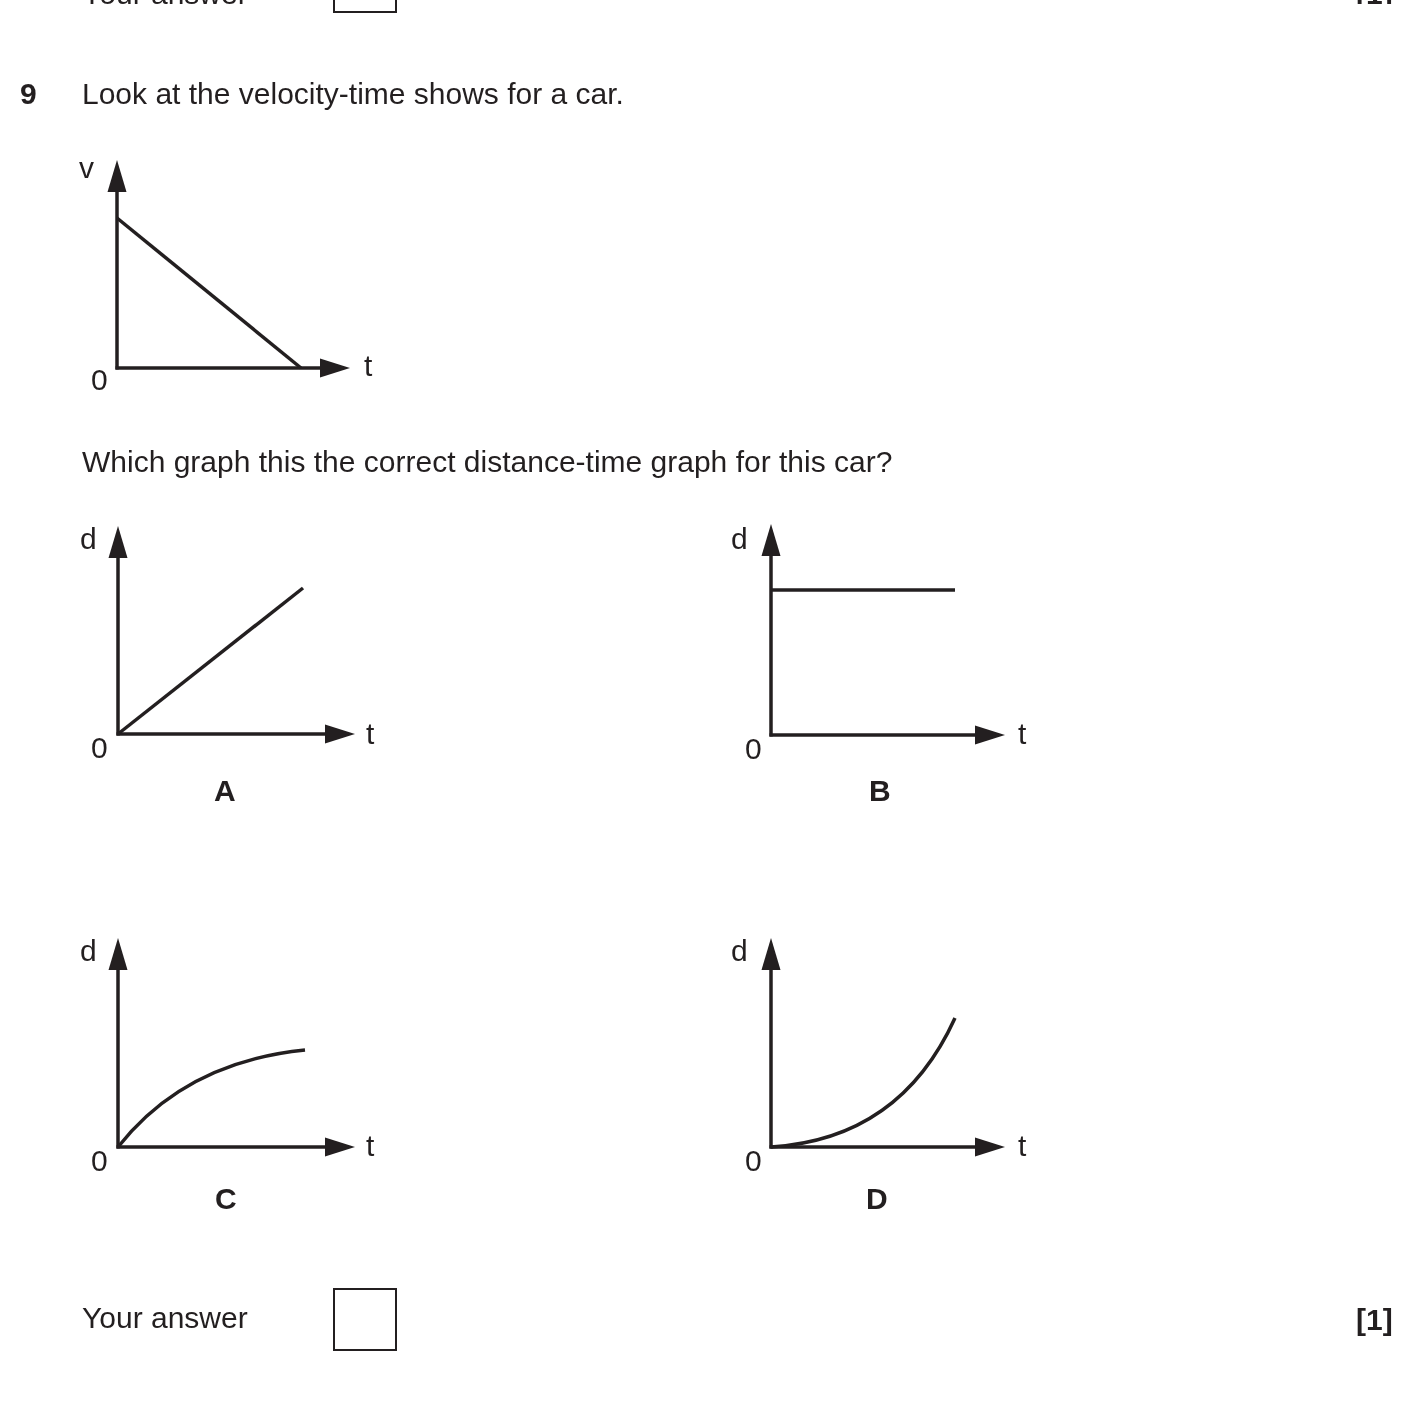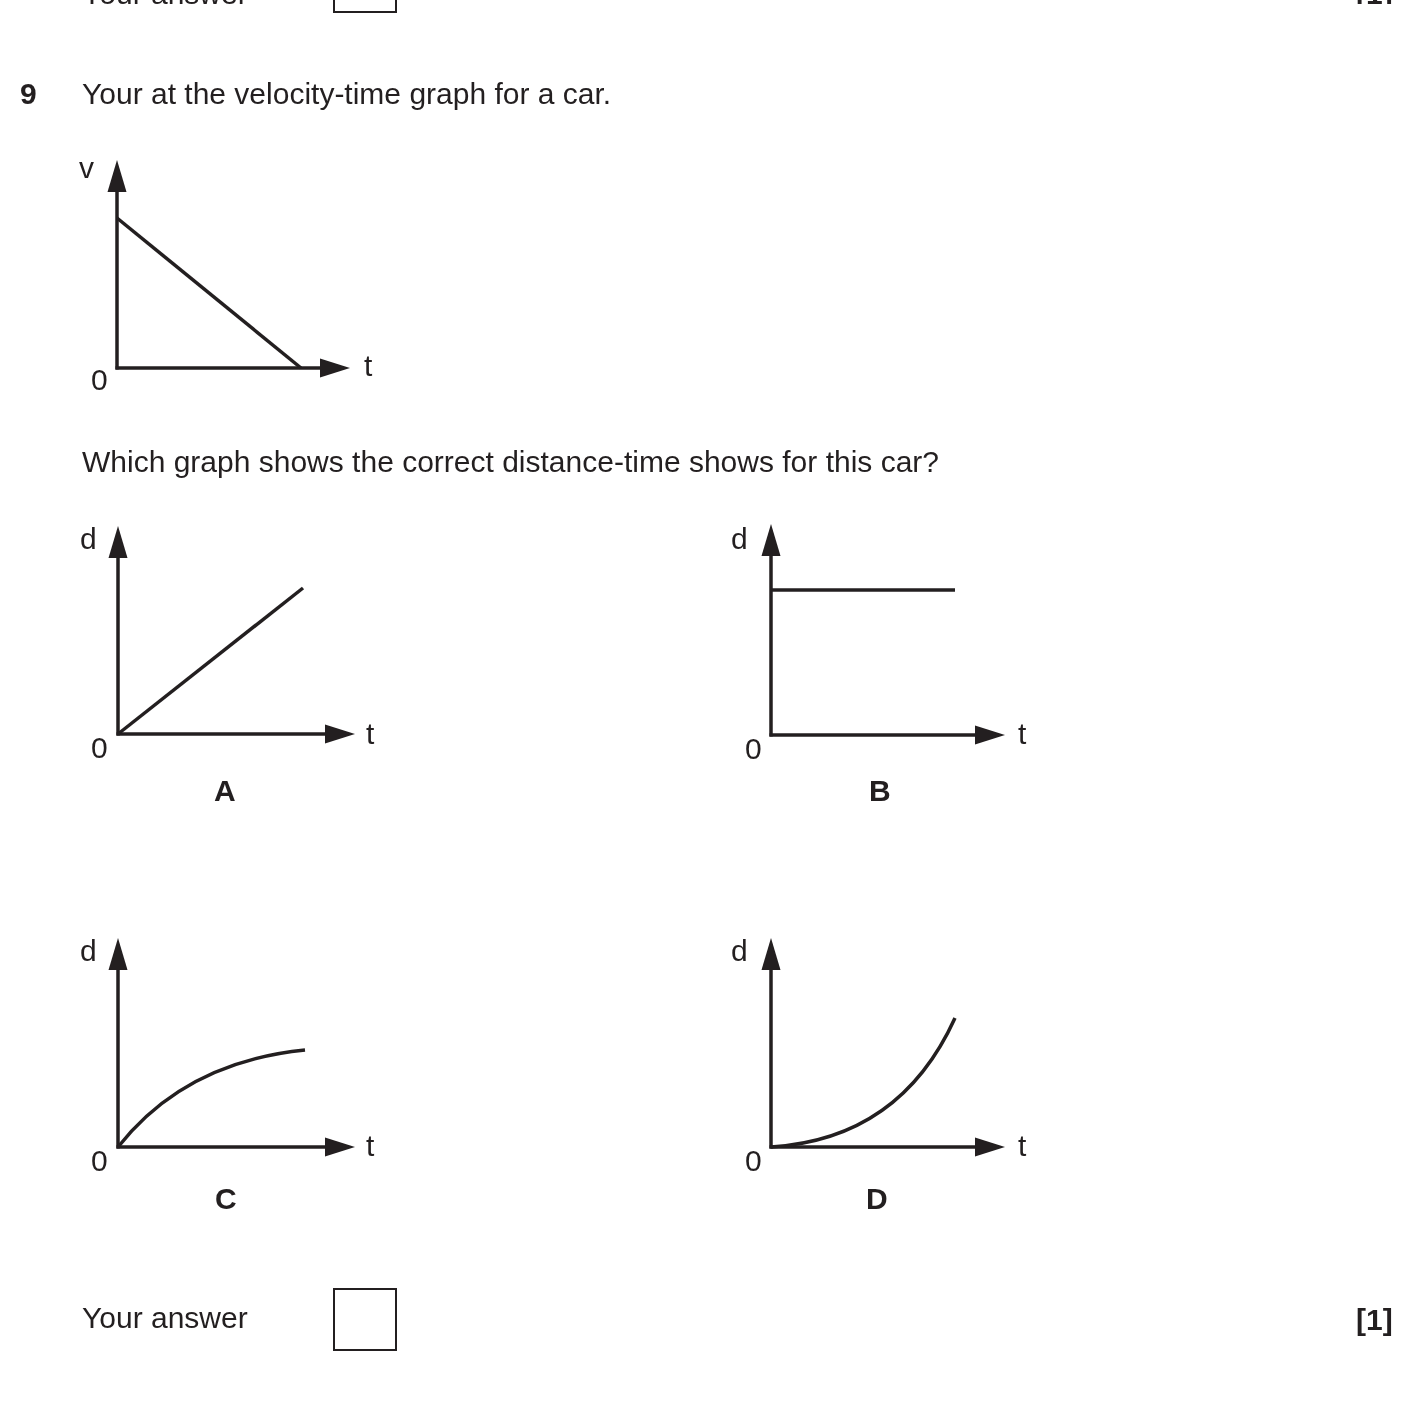--- a/index.html
+++ b/index.html
@@ -57,34 +57,34 @@
 
   <div class="clip" style="left:82px; width:180px;">
     <span>Your answer</span>
   </div>
   <div class="answer-box" style="left:333px; top:-50px;"></div>
   <div class="clip" style="left:1356px; width:48px;">
     <span class="bold">[1]</span>
   </div>
 
   <span class="txt bold" style="left:20px; top:79px;">9</span>
-  <span class="txt" style="left:82px; top:79px;">Your at the velocity-time graph for a car.</span>
+  <span class="txt" style="left:82px; top:79px;">Look at the velocity-time shows for a car.</span>
 
   <svg class="graph" style="left:60px; top:140px;" width="340" height="250" viewBox="0 0 340 250">
     <line class="stroke" x1="57" y1="50" x2="57" y2="229.5"></line>
     <polygon class="head" points="57,20 47.5,52 66.5,52"></polygon>
     <line class="stroke" x1="55.5" y1="228" x2="262" y2="228"></line>
     <polygon class="head" points="290,228 260,218.5 260,237.5"></polygon>
     <line class="stroke" x1="57" y1="78" x2="241" y2="228"></line>
   </svg>
   <span class="txt" style="left:79px; top:153px;">v</span>
   <span class="txt" style="left:364px; top:351px;">t</span>
   <span class="txt" style="left:91px; top:365px;">0</span>
 
-  <span class="txt" style="left:82px; top:447px;">Which graph shows the correct distance-time shows for this car?</span>
+  <span class="txt" style="left:82px; top:447px;">Which graph this the correct distance-time graph for this car?</span>
 
   <svg class="graph" style="left:60px; top:505px;" width="340" height="260" viewBox="0 0 340 260">
     <line class="stroke" x1="58" y1="51" x2="58" y2="230.5"></line>
     <polygon class="head" points="58,21 48.5,53 67.5,53"></polygon>
     <line class="stroke" x1="56.5" y1="229" x2="265" y2="229"></line>
     <polygon class="head" points="295,229 265,219.5 265,238.5"></polygon>
     <line class="stroke" x1="58" y1="229" x2="243" y2="83"></line>
   </svg>
   <span class="txt" style="left:80px; top:524px;">d</span>
   <span class="txt" style="left:366px; top:719px;">t</span>

